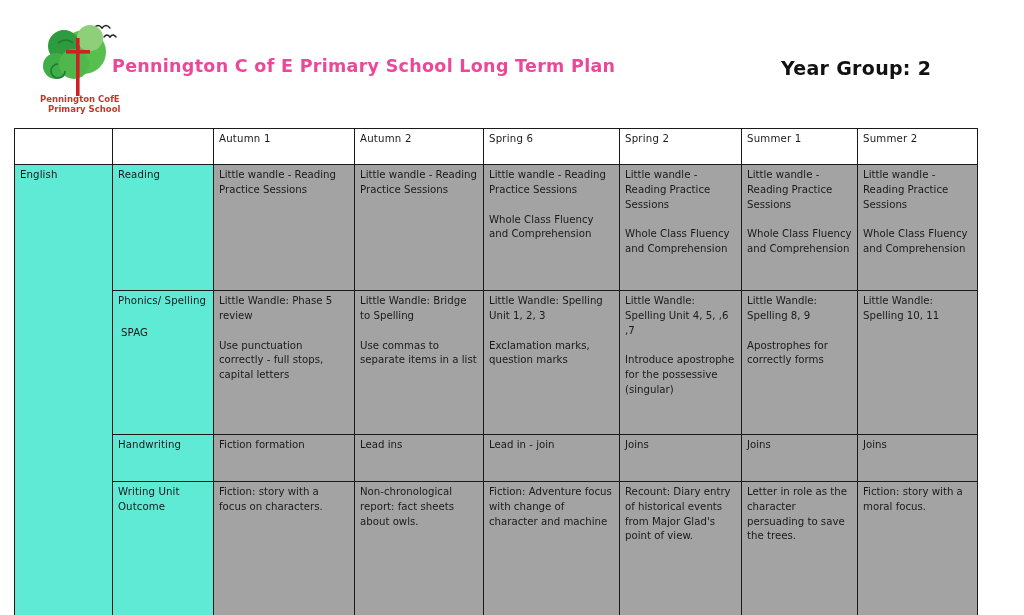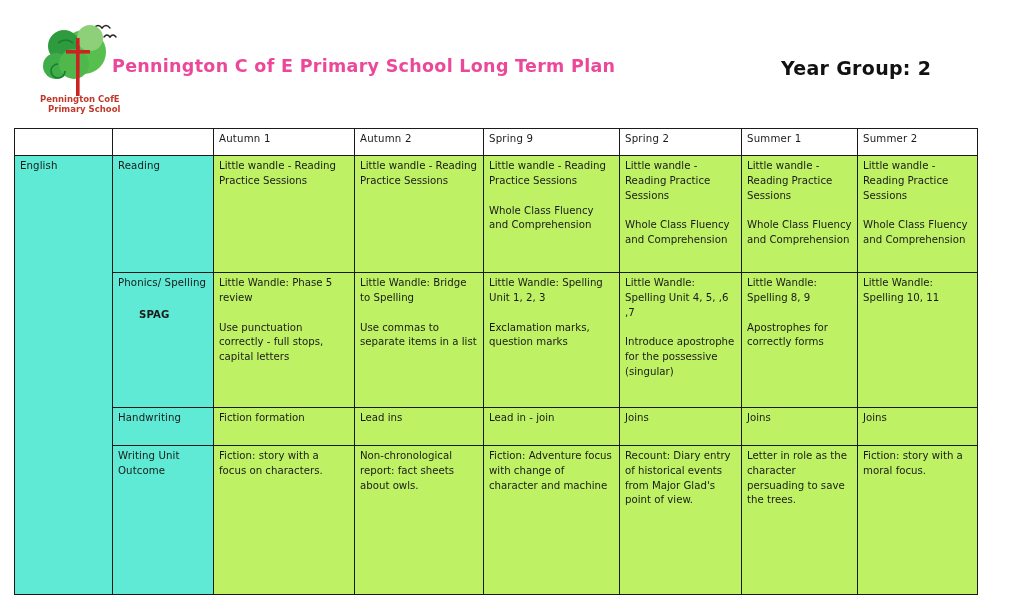--- a/index.html
+++ b/index.html
@@ -62,21 +62,21 @@
     left: 14px;
     top: 128px;
     border-collapse: collapse;
     table-layout: fixed;
     width: 963px;
     font-family: "DejaVu Sans", sans-serif;
   }
   .plan-table td, .plan-table th {
     border: 1px solid #1a1a1a;
     vertical-align: top;
-    padding: 3px 5px 3px 5px;
+    padding: 3px 5px 12px 5px;
     font-size: 10.2px;
     line-height: 1.45;
     color: #1a1a1a;
     font-weight: normal;
     text-align: left;
   }
 
   
   col.c-subject  { width: 98px; }
   col.c-strand   { width: 101px; }
@@ -110,29 +110,29 @@
     font-size: 10.5px;
     color: #9c0000;
     letter-spacing: 0.1px;
   }
   .yellow.subject {
     color: #1a1a1a;
   }
   .spag {
     display: block;
     margin-top: 17px;
-    margin-left: 21px;
+    margin-left: 3px;
     color: #1a1a1a;
-    font-weight: bold;
+    font-weight: normal;
   }
   .strand-label { display: block; }
 
   
   .cell {
-    background: #bef264;
+    background: #a3a3a3;
   }
   .cell p {
     margin: 0;
   }
   .cell p + p {
     margin-top: 15px;
   }
   .cell.pad-top > p:first-child {
     margin-top: 0;
   }
@@ -193,21 +193,21 @@
       <col class="c-term4">
       <col class="c-term5">
       <col class="c-term6">
   </colgroup>
   <thead>
     <tr>
       <th class="hdr-blank"></th>
       <th class="hdr-blank"></th>
       <th class="hdr-term">Autumn 1</th>
       <th class="hdr-term">Autumn 2</th>
-      <th class="hdr-term">Spring 9</th>
+      <th class="hdr-term">Spring 6</th>
       <th class="hdr-term">Spring 2</th>
       <th class="hdr-term">Summer 1</th>
       <th class="hdr-term">Summer 2</th>
     </tr>
   </thead>
   <tbody>
 
     <tr class="row-reading">
       <td class="yellow subject" rowspan="4">English</td>
       <td class="yellow">

